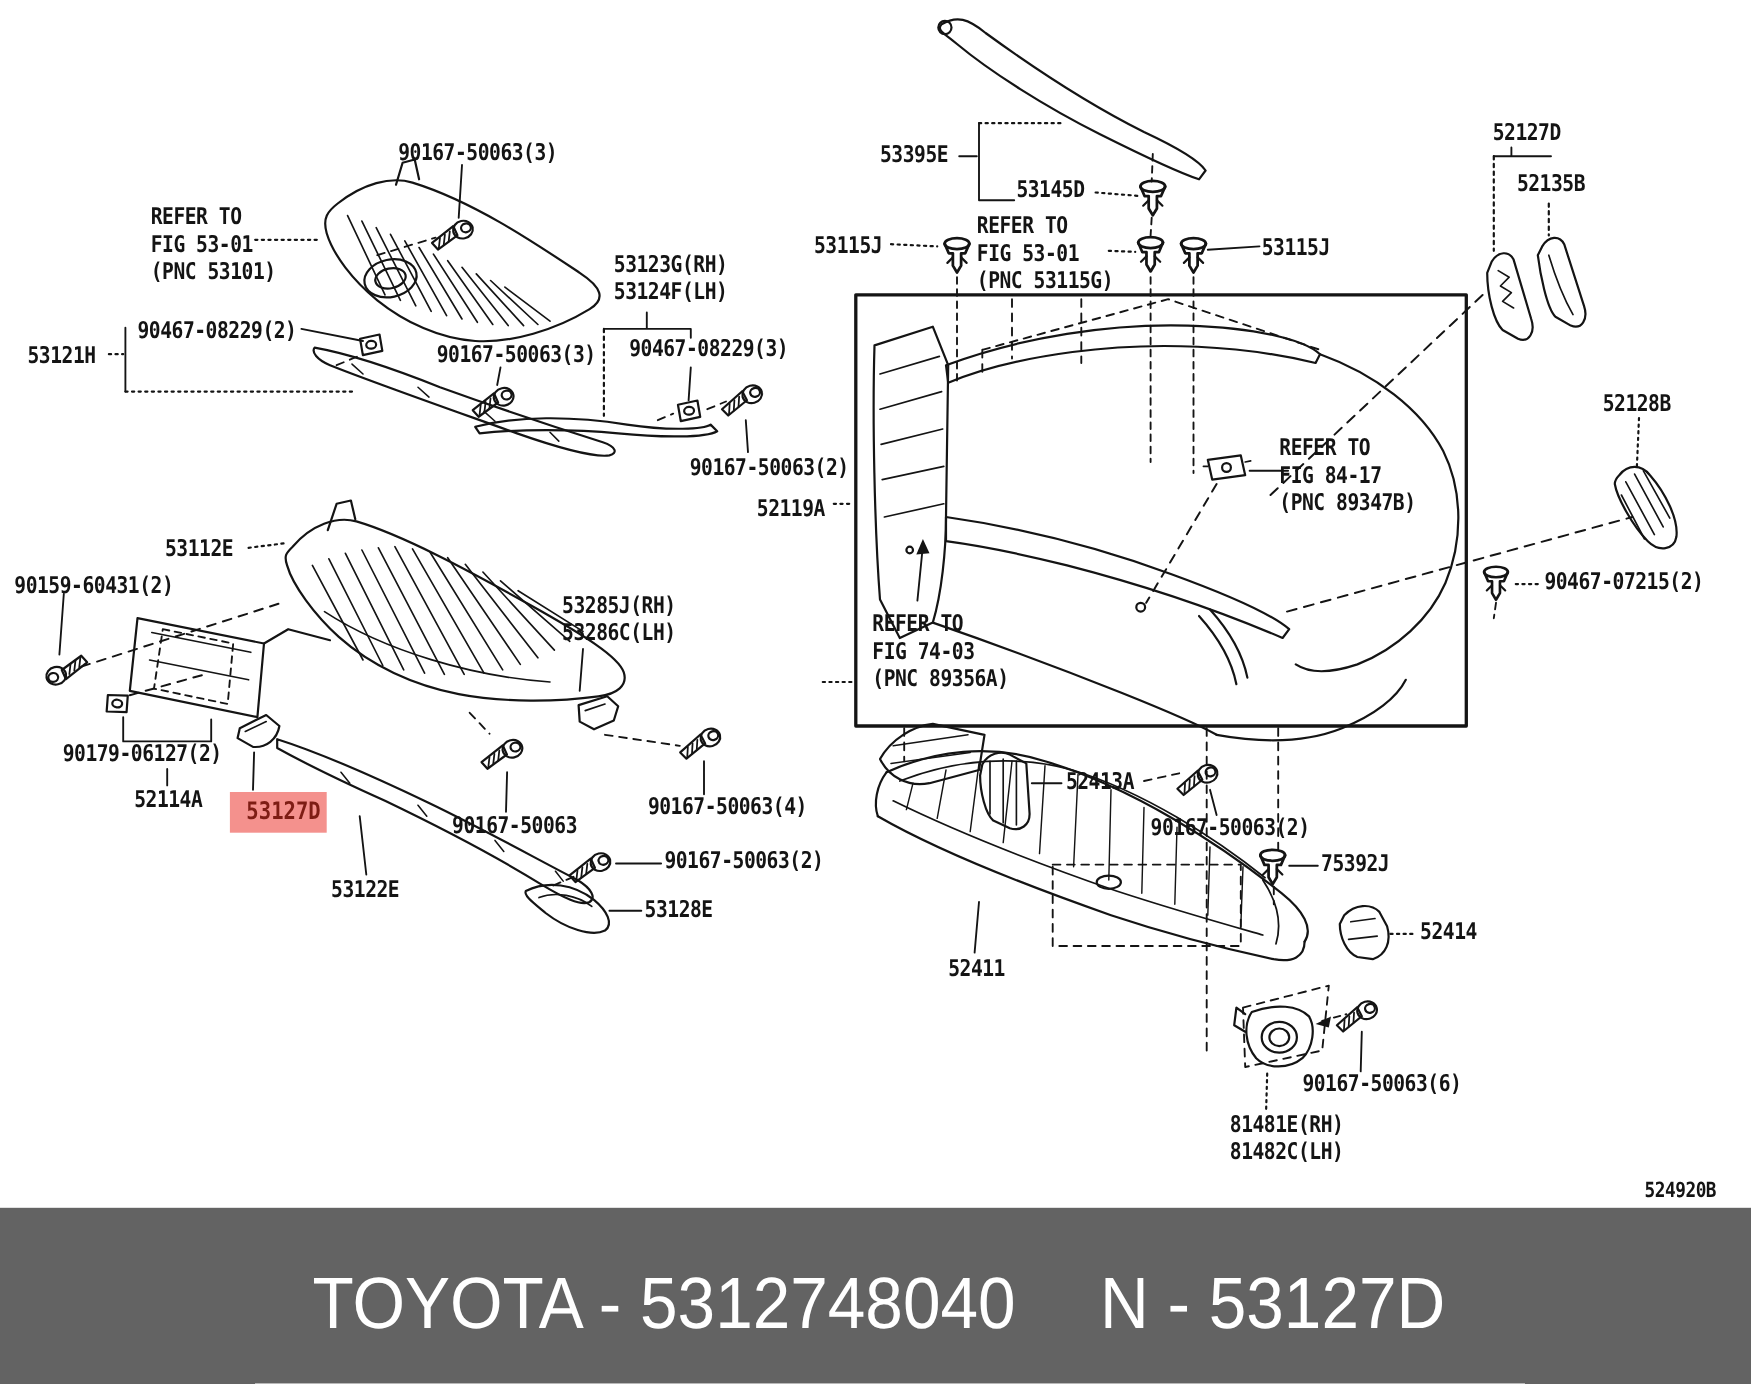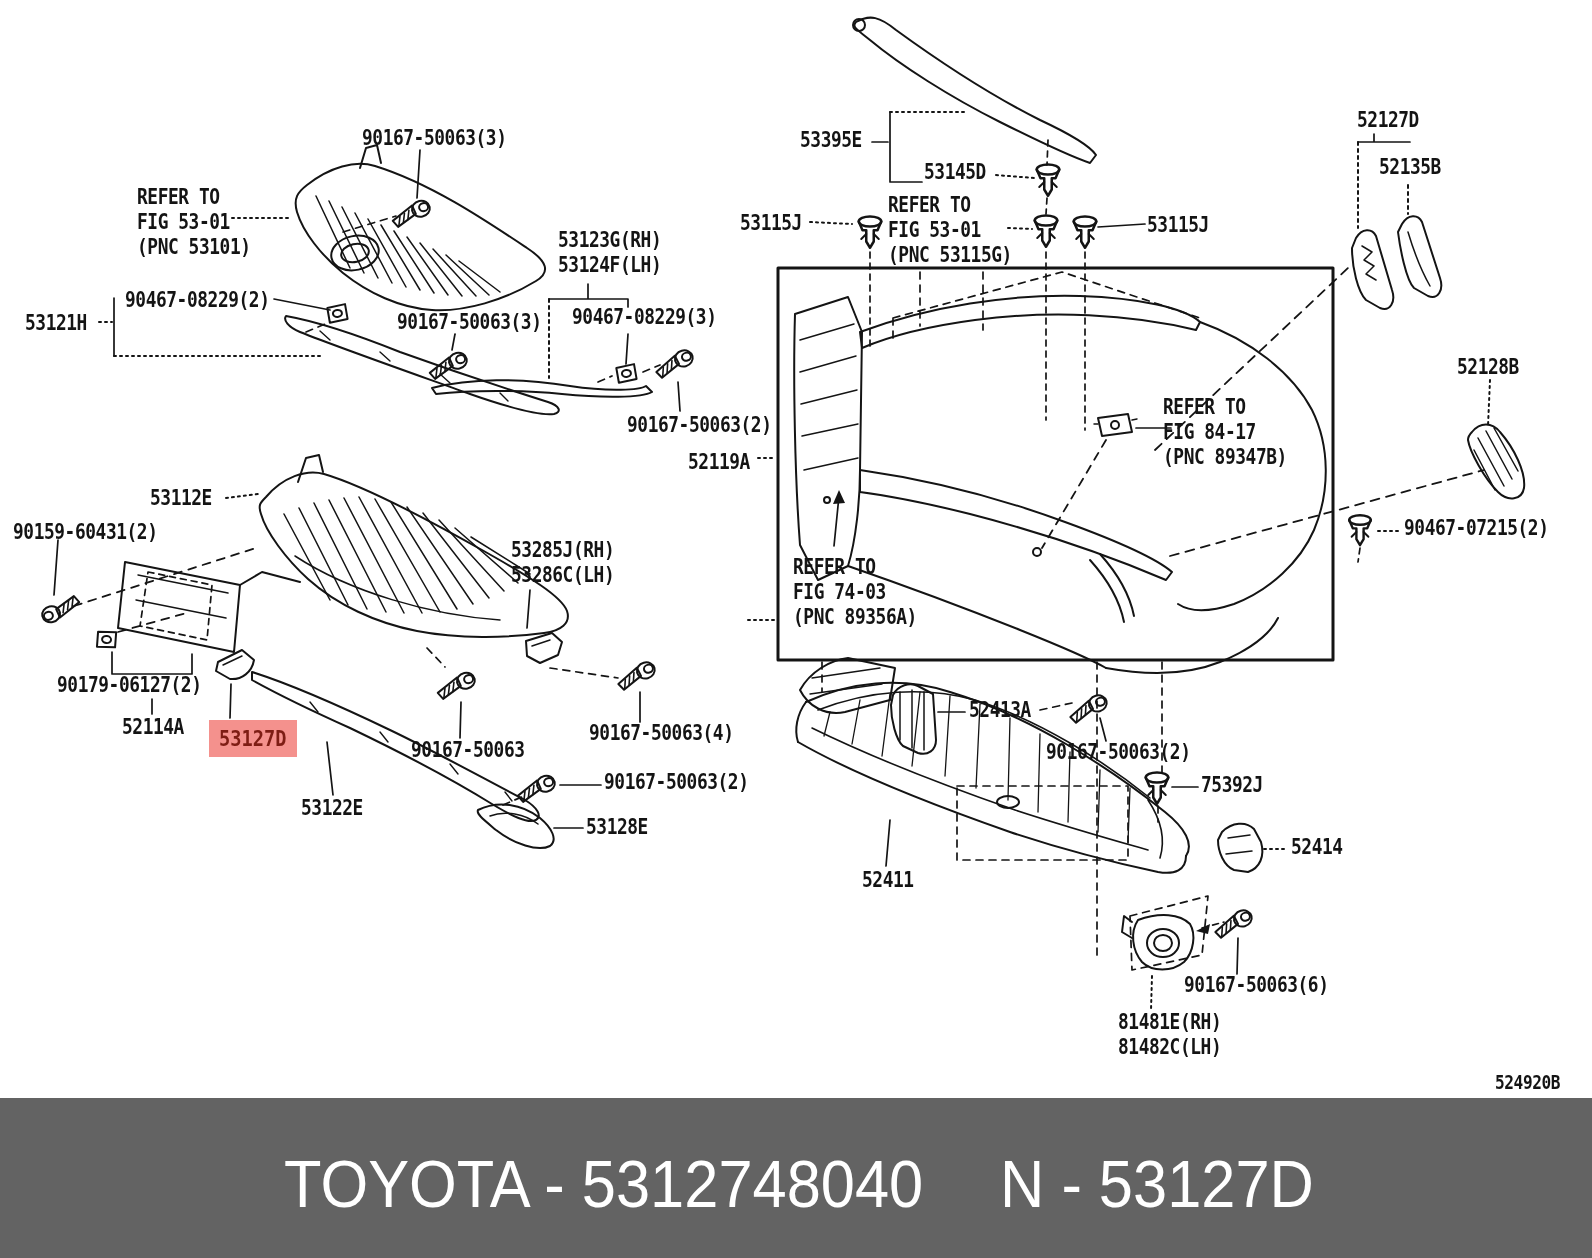--- a/index.html
+++ b/index.html
@@ -35,21 +35,21 @@
     letter-spacing:-0.5px;
     color:#141414;
     white-space:pre;
     transform:scaleX(0.85);
     transform-origin:0 0;
   }
   .hl{
     position:absolute;
     left:209px;top:720px;width:88px;height:37px;
     background:#f4918d;
-    display:flex;align-items:center;justify-content:center;
+    display:flex;align-items:center;justify-content:flex-end;
   }
   .hl span{
     font:bold 22px/22px "DejaVu Sans Mono", monospace;
     color:#7e1d14;
     transform:scaleX(0.85);
   }
   .banner{
     position:absolute;left:0;top:1098px;width:1592px;height:160px;
     background:#636363;
   }

